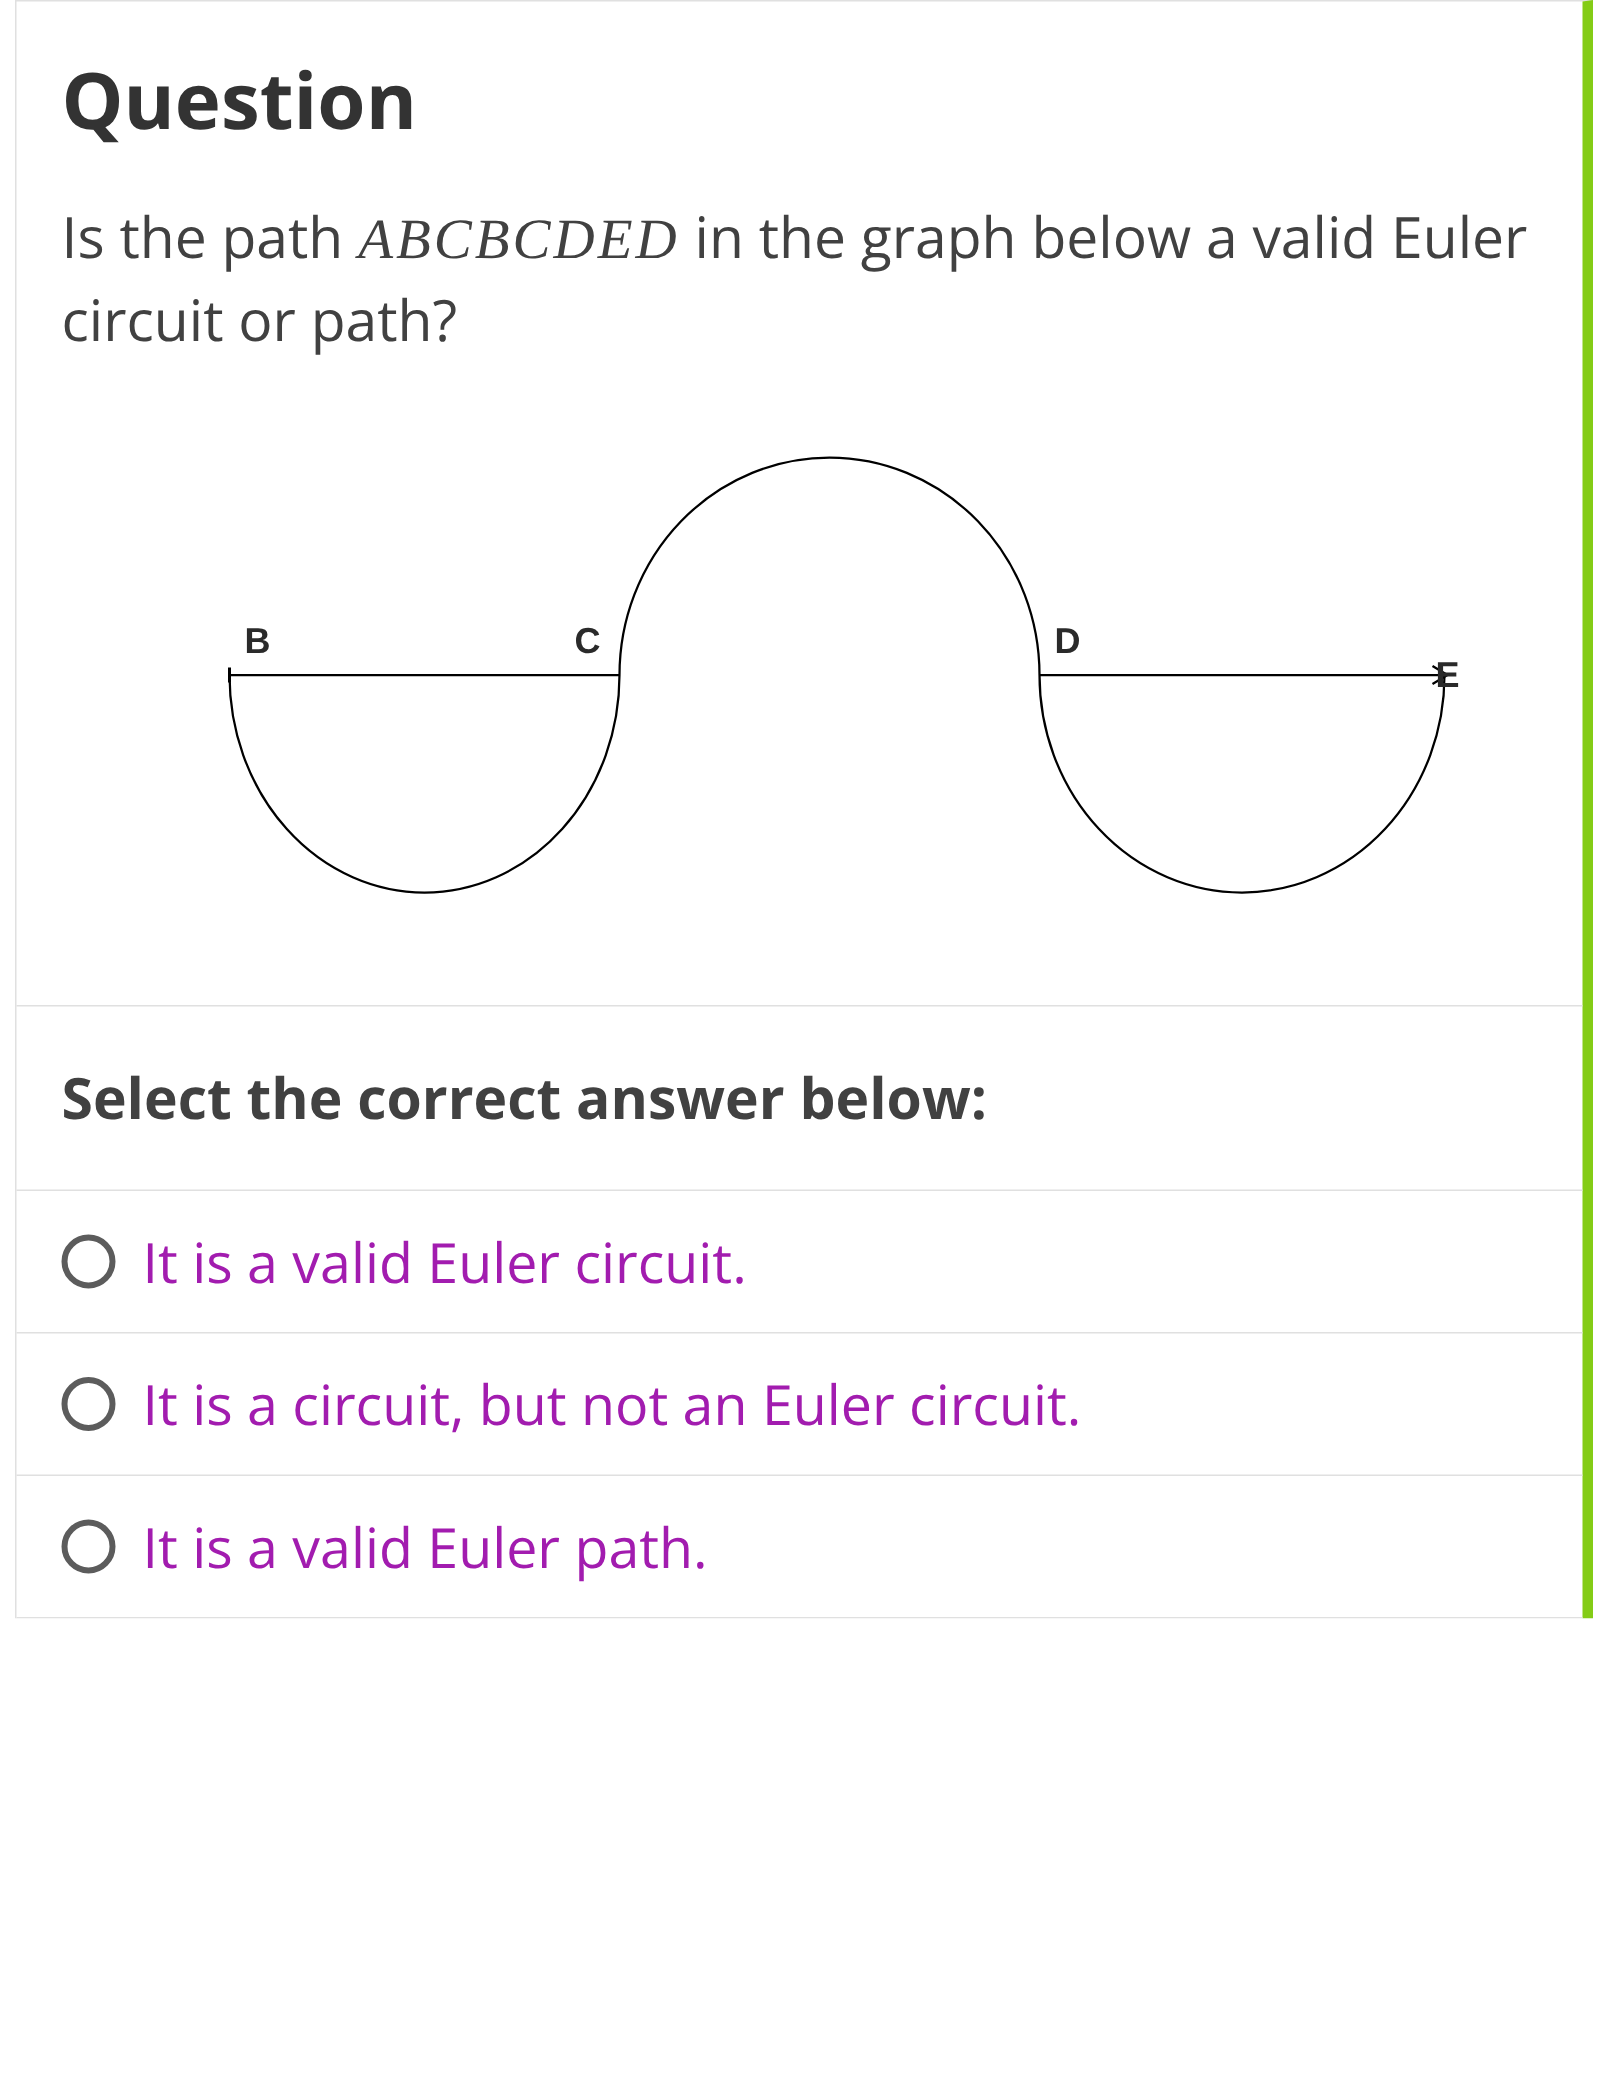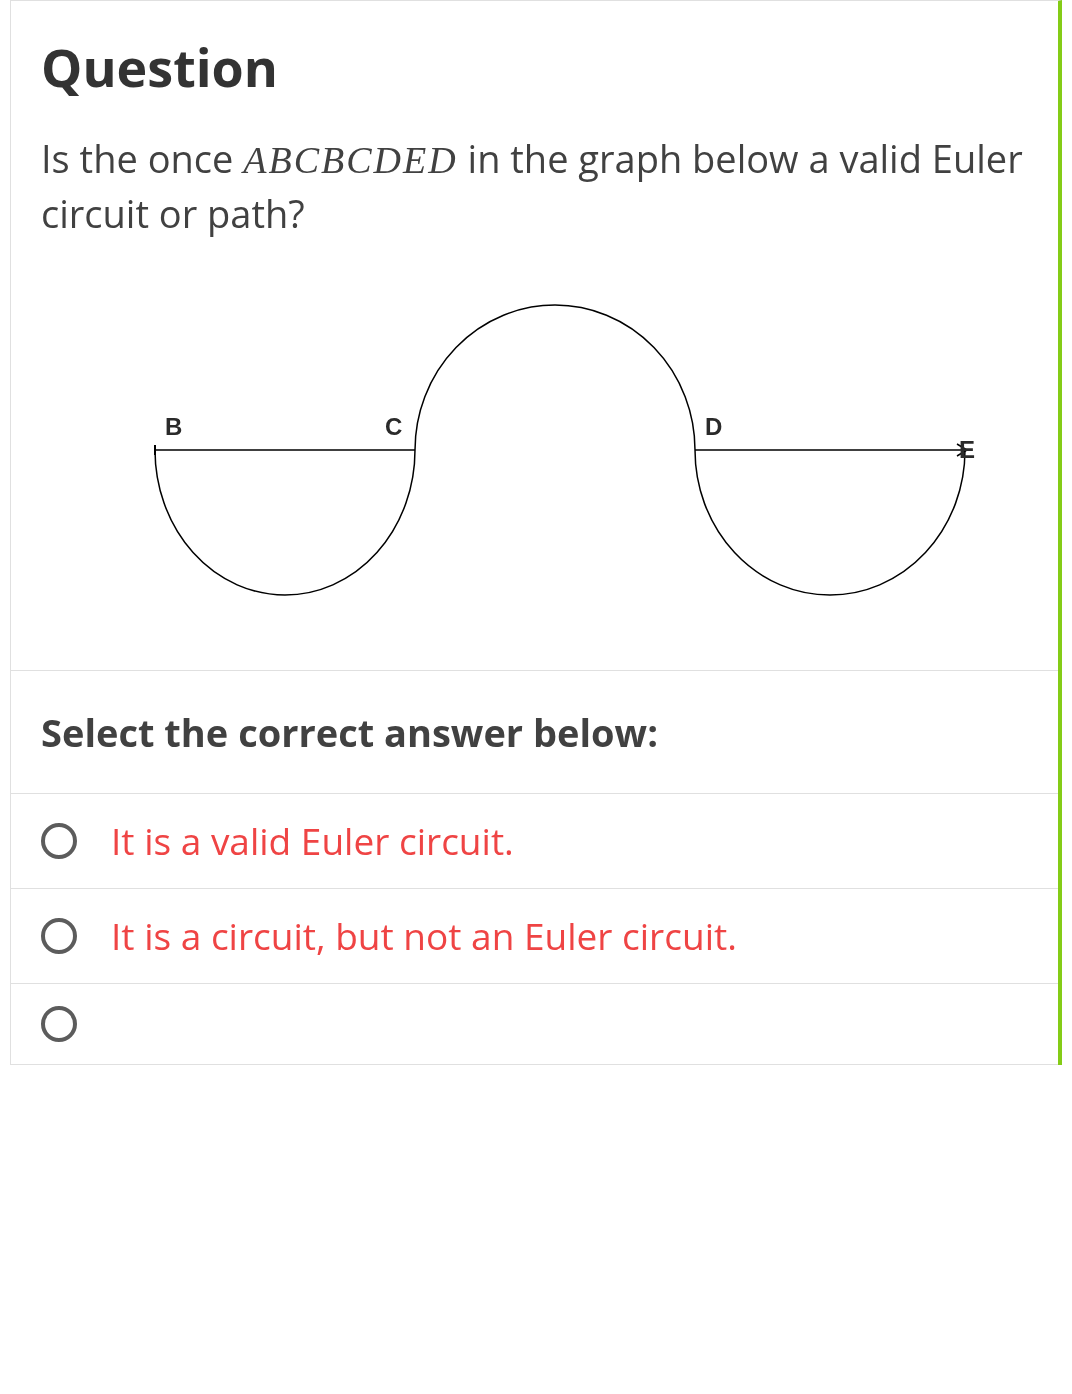--- a/index.html
+++ b/index.html
@@ -8,21 +8,21 @@
       box-sizing: border-box;
     }
     body {
       font-family: -apple-system, BlinkMacSystemFont, "Segoe UI", "Open Sans", sans-serif;
       background: #ffffff;
       width: 1072px;
       color: #333;
     }
     .container {
       border-left: 1px solid #e0e0e0;
-      border-right: 4px solid #84cc16;
+      border-right: 7px solid #84cc16;
       border-top: 1px solid #e0e0e0;
       margin-left: 10px;
       margin-right: 10px;
     }
     .question-header {
       font-size: 52px;
       font-weight: 700;
       color: #333333;
       padding: 30px 30px 20px 30px;
     }
@@ -65,44 +65,43 @@
     .radio-outer {
       flex: 0 0 auto;
       width: 36px;
       height: 36px;
       border: 4px solid #5c5c5c;
       border-radius: 50%;
       background: #ffffff;
     }
     .option-label {
       font-size: 37px;
-      color: #ef4444;
+      color: #a21caf;
       line-height: 1.35;
-      margin-left: 16px;
     }
     svg.graph {
       width: 880px;
       height: 320px;
     }
     .node-label {
       font-family: Arial, sans-serif;
       font-size: 24px;
       font-weight: 700;
       fill: #2a2a2a;
     }
   </style>
 </head>
 <body>
 
 <div class="container">
 
   <h1 class="question-header">Question</h1>
 
   <div class="question-body">
-    <span>Is the once </span><span class="math">ABCBCDED</span><span> in the graph below a valid Euler circuit or path?</span>
+    <span>Is the path </span><span class="math">ABCBCDED</span><span> in the graph below a valid Euler circuit or path?</span>
   </div>
 
   <div class="figure-area">
     <svg class="graph" viewBox="0 0 880 320">
 
       <line x1="60" y1="150" x2="320" y2="150" stroke="#000" stroke-width="1.5"></line>
 
       <path d="M 60 150 A 130 145 0 0 0 320 150" stroke="#000" stroke-width="1.5" fill="none"></path>
 
       <path d="M 320 150 A 140 145 0 0 1 600 150" stroke="#000" stroke-width="1.5" fill="none"></path>
@@ -131,16 +130,17 @@
     <div class="option-label">It is a valid Euler circuit.</div>
   </div>
 
   <div class="option-row">
     <div class="radio-outer"></div>
     <div class="option-label">It is a circuit, but not an Euler circuit.</div>
   </div>
 
   <div class="option-row">
     <div class="radio-outer"></div>
+    <div class="option-label">It is a valid Euler path.</div>
   </div>
 
 
 </div>
 
 </body></html>

